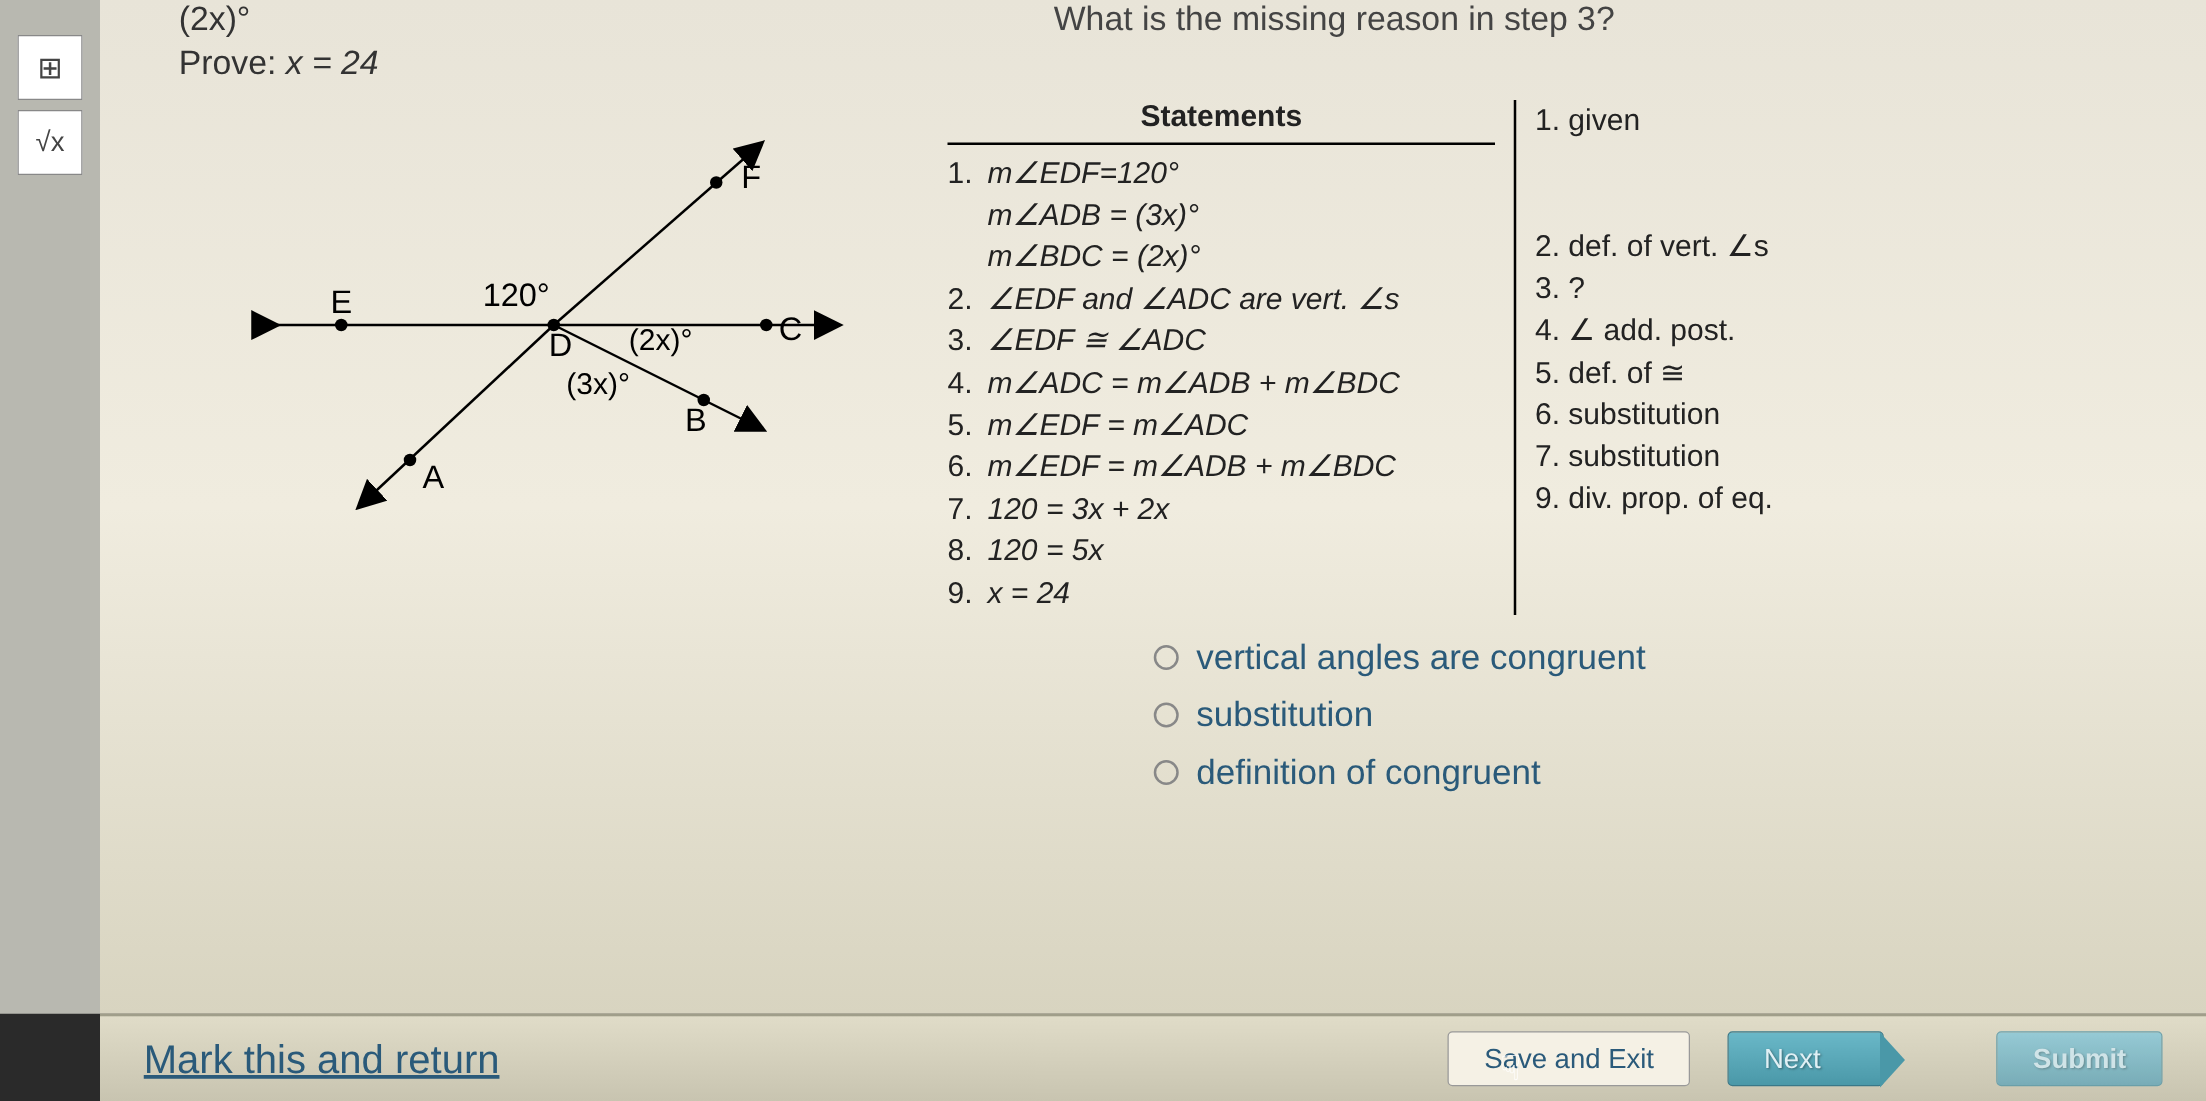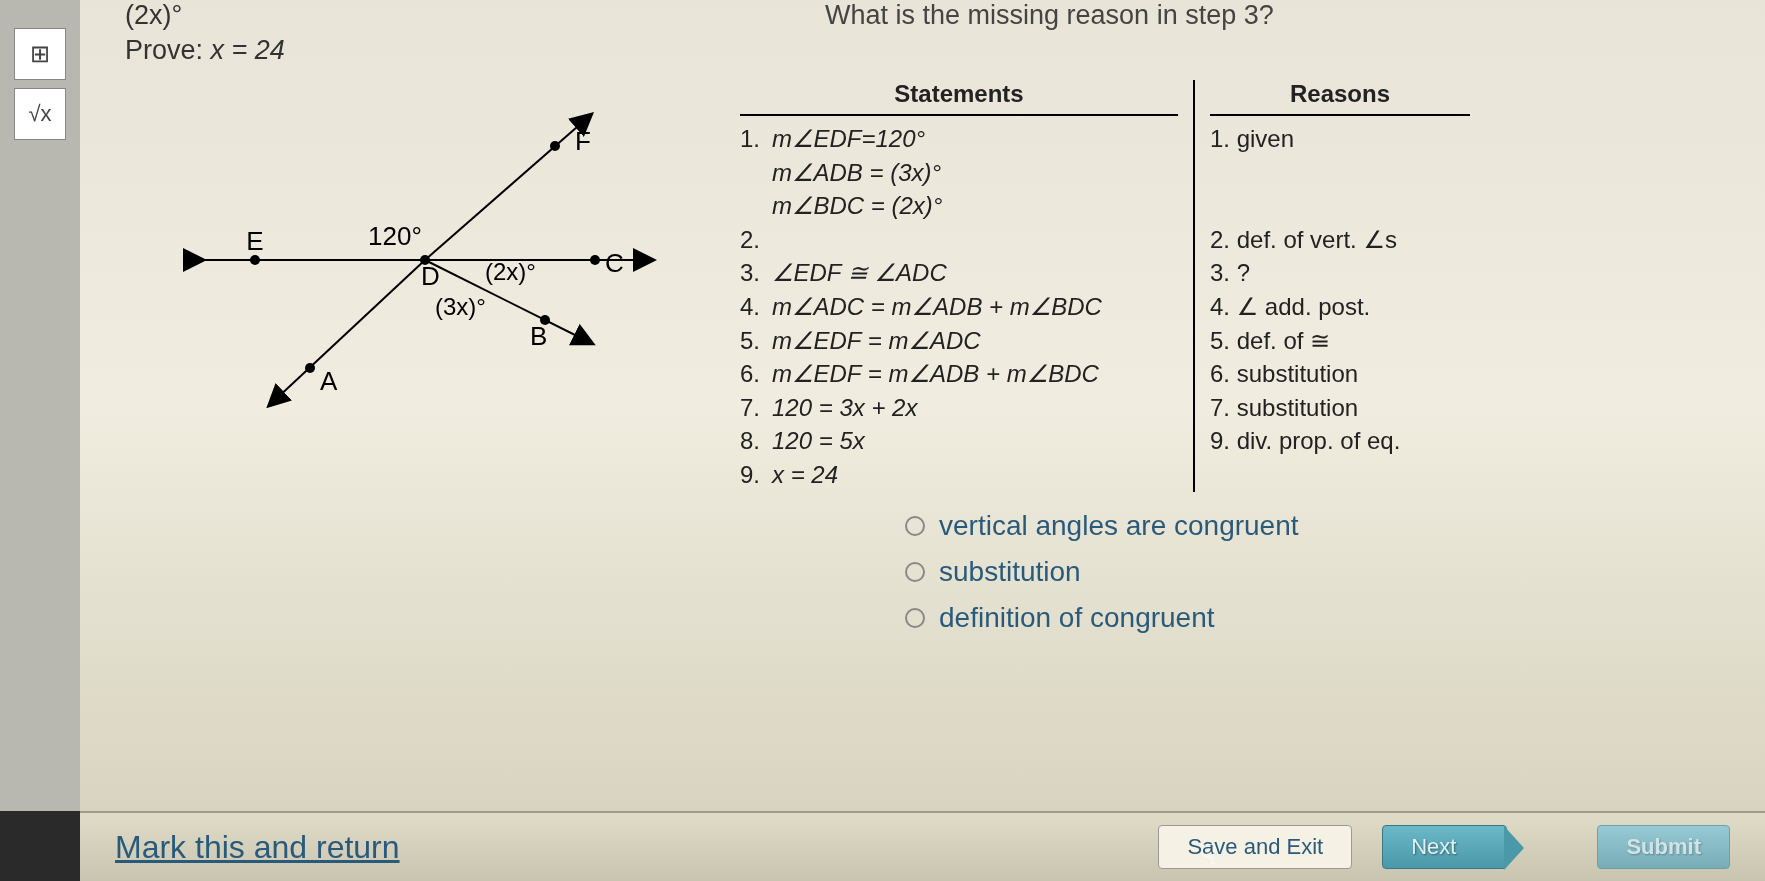--- a/index.html
+++ b/index.html
@@ -11,21 +11,21 @@
       position: relative;
       overflow: hidden;
     }
     .main-panel {
       position: absolute;
       left: 80px;
       top: 0;
       right: 0;
       bottom: 70px;
       background: linear-gradient(180deg, #e8e4d8 0%, #f0ecdf 50%, #d8d4c0 100%);
-      padding: 0 30px 0 45px;
+      padding: 0 30px 0 63px;
     }
     .sidebar {
       position: absolute;
       left: 0;
       top: 0;
       width: 80px;
       bottom: 70px;
       background: #b8b8b0;
       padding-top: 20px;
     }
@@ -254,20 +254,21 @@
             <div class="proof-row">
               <span class="proof-num"></span>
               <span class="italic">m∠ADB = (3x)°</span>
             </div>
             <div class="proof-row">
               <span class="proof-num"></span>
               <span class="italic">m∠BDC = (2x)°</span>
             </div>
             <div class="proof-row">
               <span class="proof-num">2.</span>
+              <span class="italic">∠EDF and ∠ADC are vert. ∠s</span>
             </div>
             <div class="proof-row">
               <span class="proof-num">3.</span>
               <span class="italic">∠EDF ≅ ∠ADC</span>
             </div>
             <div class="proof-row">
               <span class="proof-num">4.</span>
               <span class="italic">m∠ADC = m∠ADB + m∠BDC</span>
             </div>
             <div class="proof-row">
@@ -286,21 +287,20 @@
               <span class="proof-num">8.</span>
               <span class="italic">120 = 5x</span>
             </div>
             <div class="proof-row">
               <span class="proof-num">9.</span>
               <span class="italic">x = 24</span>
             </div>
           </div>
       </div>
       <div class="proof-col reasons">
-        <div class="proof-header">Reasons</div>
         <div id="reasons-body">
             <div class="proof-row">
               <span>1.  given</span>
             </div>
             <div class="proof-row">
               <span>&nbsp;</span>
             </div>
             <div class="proof-row">
               <span>&nbsp;</span>
             </div>

